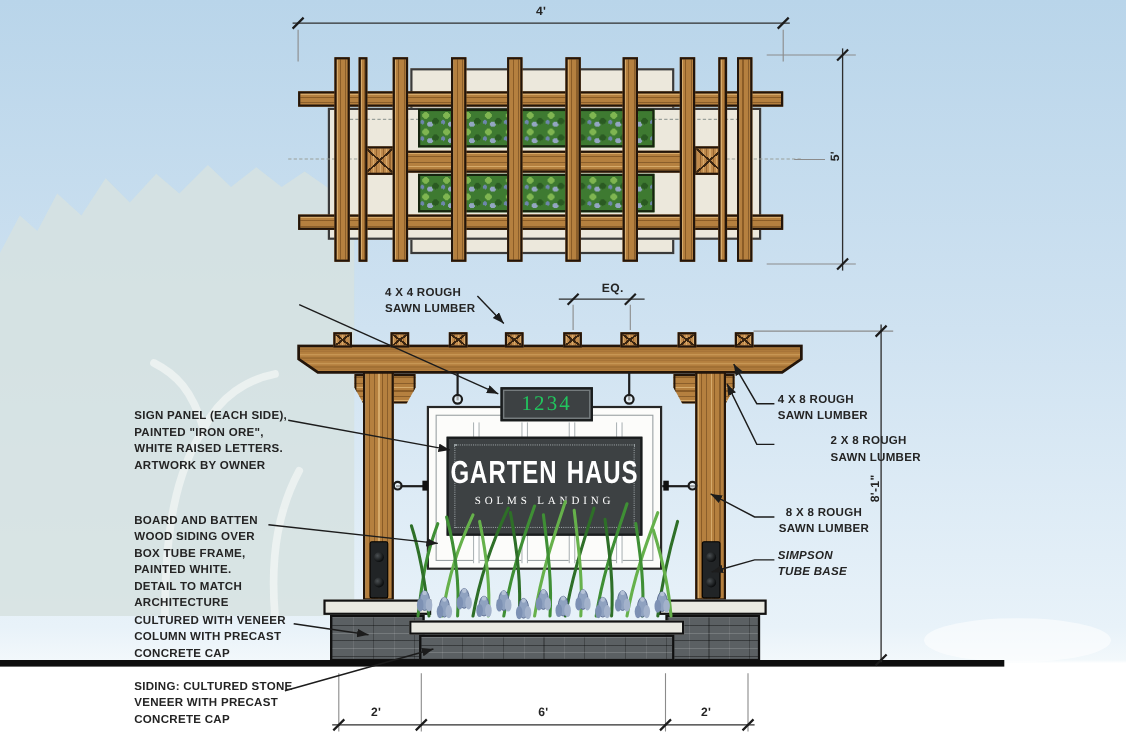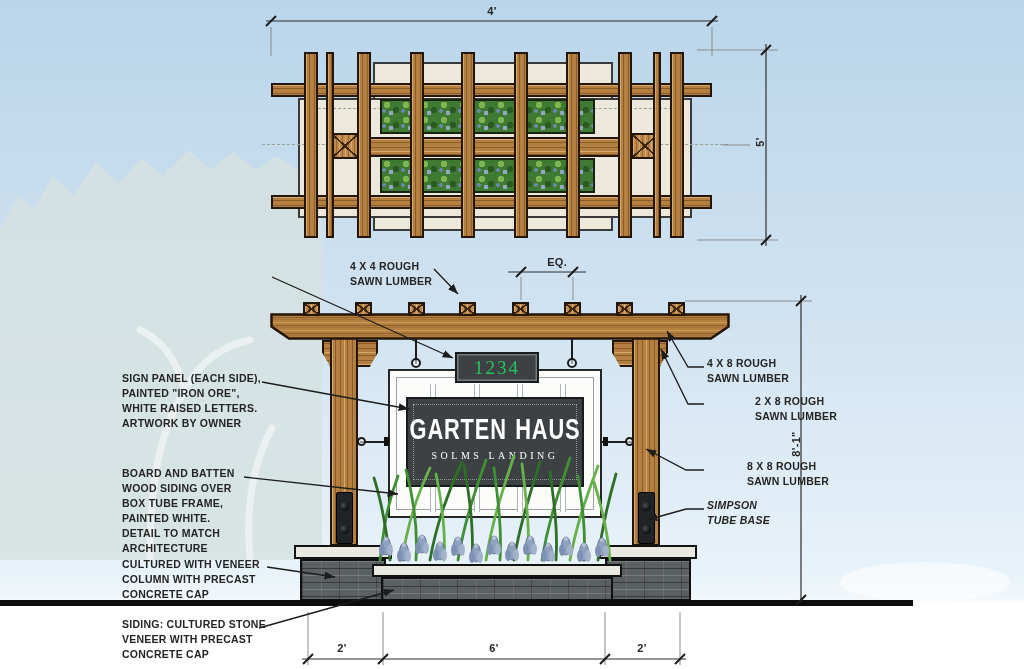--- a/index.html
+++ b/index.html
@@ -307,21 +307,21 @@
     <div>SAWN LUMBER</div>
   </div>
   <div class="abs co" style="left:707px;top:356px;">
     <div>4 X 8 ROUGH</div>
     <div>SAWN LUMBER</div>
   </div>
   <div class="abs co" style="left:707px;top:394px;margin-left:48px;">
     <div>2 X 8 ROUGH</div>
     <div>SAWN LUMBER</div>
   </div>
-  <div class="abs co" style="left:747px;top:459px;">
+  <div class="abs co" style="left:708px;top:459px;text-align:center;">
     <div>8 X 8 ROUGH</div>
     <div>SAWN LUMBER</div>
   </div>
   <div class="abs co" style="left:707px;top:498px;font-style:italic;">
     <div>SIMPSON</div>
     <div>TUBE BASE</div>
   </div>
 
 </div>
 

